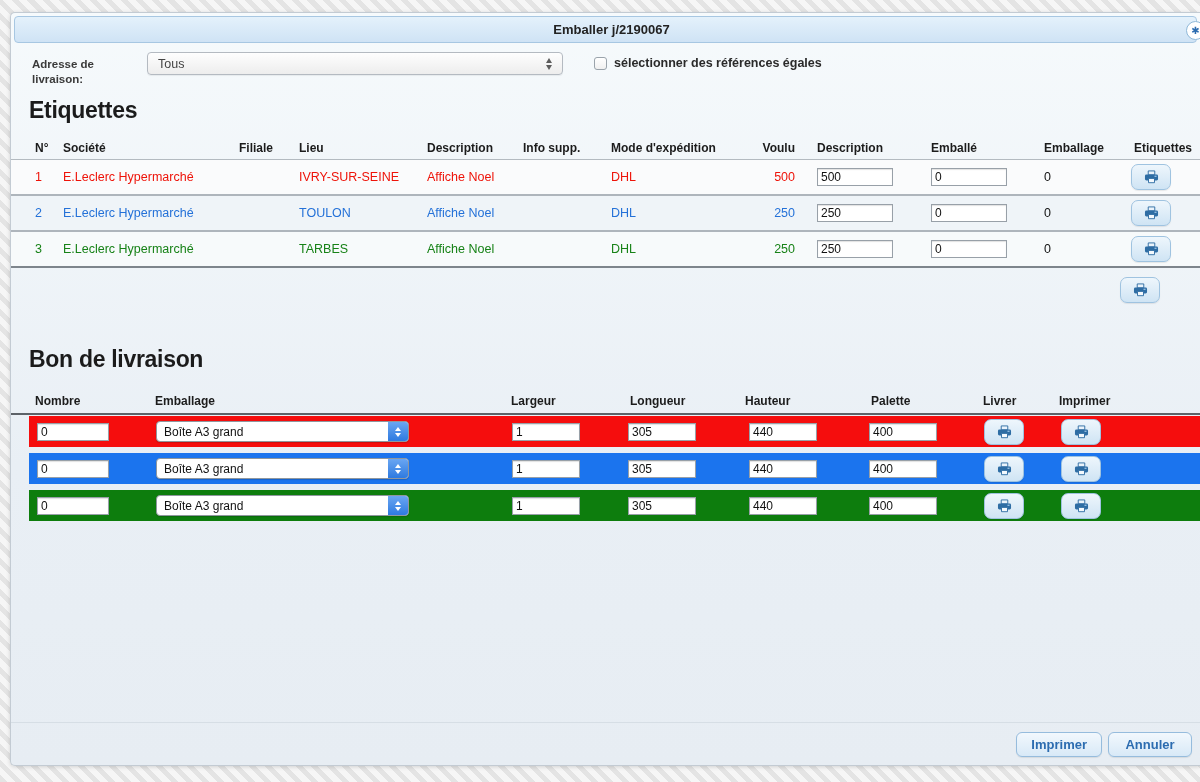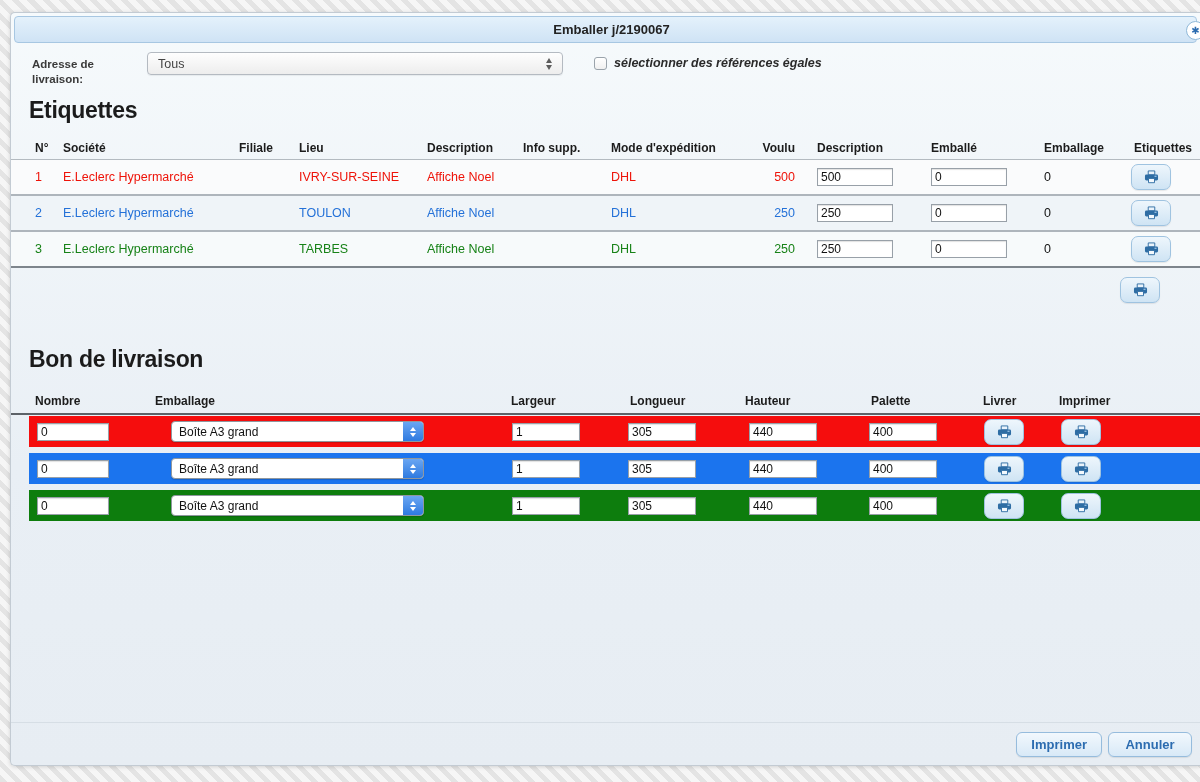--- a/index.html
+++ b/index.html
@@ -42,21 +42,21 @@
   }
   .dropdown .dd-text { flex:1; }
   .dd-arrows { display:flex; flex-direction:column; gap:2px; align-items:center; }
   .tri-up { width:0; height:0; border-left:3.5px solid transparent; border-right:3.5px solid transparent; border-bottom:5px solid #5d5d5d; }
   .tri-down { width:0; height:0; border-left:3.5px solid transparent; border-right:3.5px solid transparent; border-top:5px solid #5d5d5d; }
   .chk-wrap { position:absolute; left:583px; top:5px; display:flex; align-items:center; gap:7px; }
   .checkbox {
     width:13px; height:13px; background:linear-gradient(#fff,#f0f0f0);
     border:1px solid #9aa3ab; border-radius:3px;
   }
-  .chk-label { font-size:12.5px; font-weight:bold; color:#2a2a2a;font-style:italic; }
+  .chk-label { font-size:12.5px; font-weight:bold; color:#2a2a2a; }
   
   h1.section { font-size:23px; font-weight:bold; color:#1b1b1b; margin-left:18px; letter-spacing:-0.3px; }
   
   .et-grid {
     display:grid;
     grid-template-columns:28px 176px 60px 128px 96px 88px 149px 41px 130px 110px 90px 1fr;
     align-items:center; padding-left:24px;
   }
   .et-head { margin-top:13px; height:23px; font-size:12px; font-weight:bold; color:#1c1c1c;
     border-bottom:1px solid #b3bac0; }
@@ -96,21 +96,21 @@
   .bl-head .h-c { padding-left:3px; }
   .bl-row { margin-left:18px; height:31px; padding-left:6px; margin-top:0; }
   .bl-row + .bl-row { margin-top:6px; }
   .bl-rows { margin-top:1px; }
   .bl-row input.num { width:72px; margin-left:2px; }
   .bl-row input.small { width:68px; margin-left:1px; }
   .bl-row input.lng { margin-left:4px; }
   .bl-row .print-btn { margin-left:4px; }
   .bl-row .print-btn.livrer { margin-left:5px; }
   .select-box {
-    margin-left:16px; width:253px; height:21px; background:#fff;
+    margin-left:1px; width:253px; height:21px; background:#fff;
     border:1px solid #8f979e; border-radius:4px;
     display:flex; align-items:center; position:relative;
     font-size:12px; color:#111; box-shadow:0 1px 1px rgba(0,0,0,.15);
   }
   .select-box .sel-text { flex:1; padding-left:7px; }
   .sel-cap {
     width:20px; height:100%; border-radius:0 3px 3px 0;
     background:linear-gradient(#6aa6f2,#2e7ae0);
     display:flex; flex-direction:column; align-items:center; justify-content:center; gap:2px;
   }

